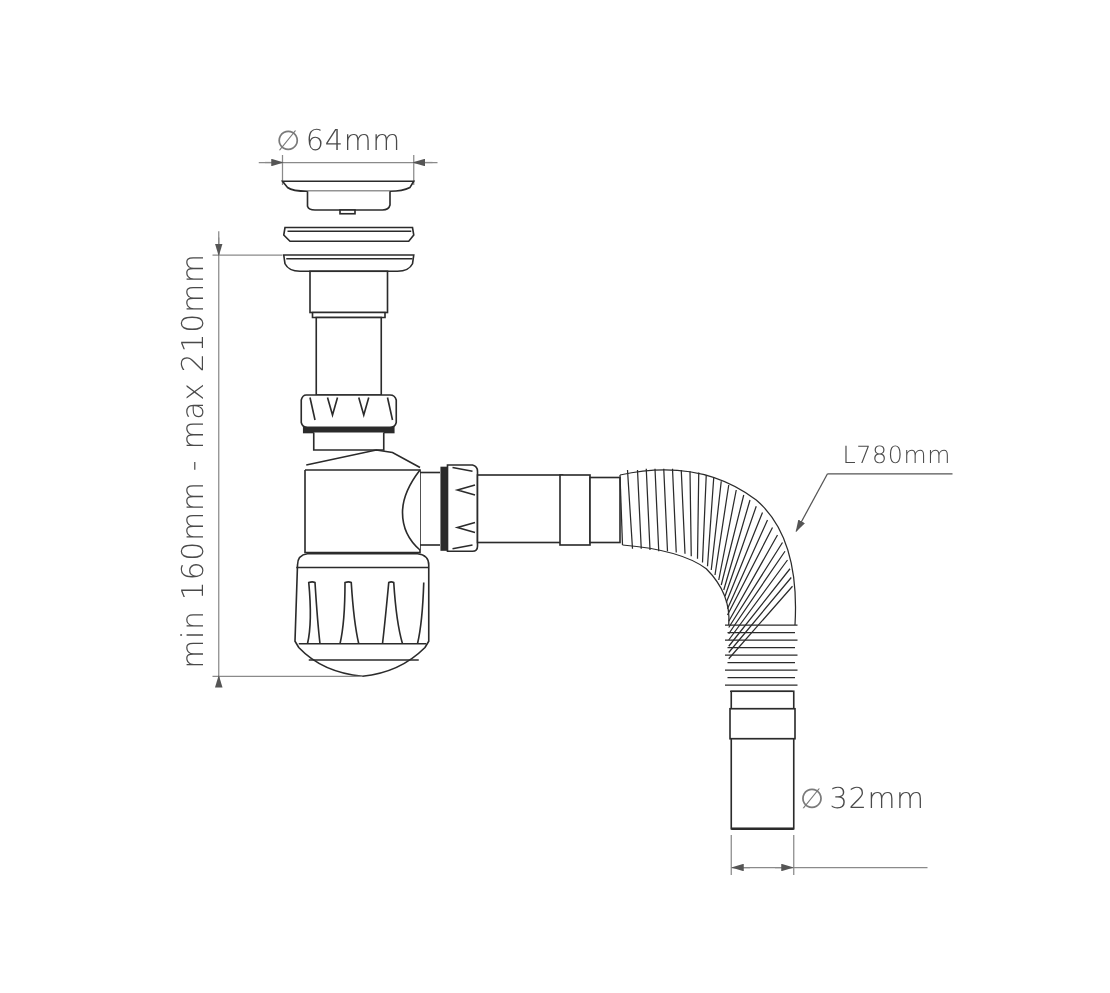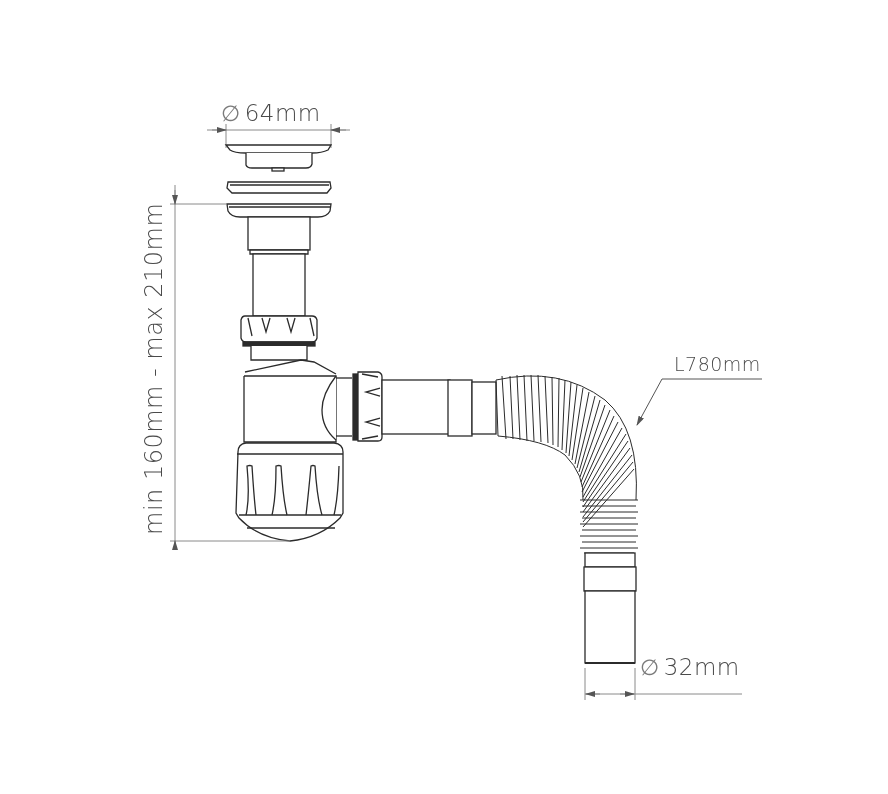--- a/index.html
+++ b/index.html
@@ -2,21 +2,21 @@
 <html><head>
   <meta charset="utf-8">
   <style>
     html, body { margin: 0; padding: 0; background: #ffffff; }
     body { width: 888px; height: 794px; position: relative; overflow: hidden;
            font-family: "DejaVu Sans", sans-serif; }
     .canvas { position: absolute; left: 0; top: 0; width: 888px; height: 794px; }
     .dim-label { position: absolute; color: #4a4a4a; font-family: "DejaVu Sans", sans-serif;
                  font-weight: 300; letter-spacing: 0.5px; white-space: nowrap; }
     .dim-top { left: 221px; top: 100px; font-size: 23px; text-align: right; }
-    .dim-bottom { left: 640px; top: 654px; font-size: 23px; }
+    .dim-bottom { left: 640px; top: 626px; font-size: 23px; }
     .dim-length { left: 662px; top: 353px; font-size: 19px; margin-left: 12px; }
     .dim-height { left: 140px; top: 535px; font-size: 24px; transform-origin: 0 0;
                   transform: rotate(-90deg); }
     .dia { display: inline-block; font-size: 22px; color: #7a7a7a; margin-right: 4px; }
   </style>
 </head>
 <body>
 
 <div class="canvas">
   <svg width="888" height="794" viewBox="0 0 888 794" xmlns="http://www.w3.org/2000/svg">

